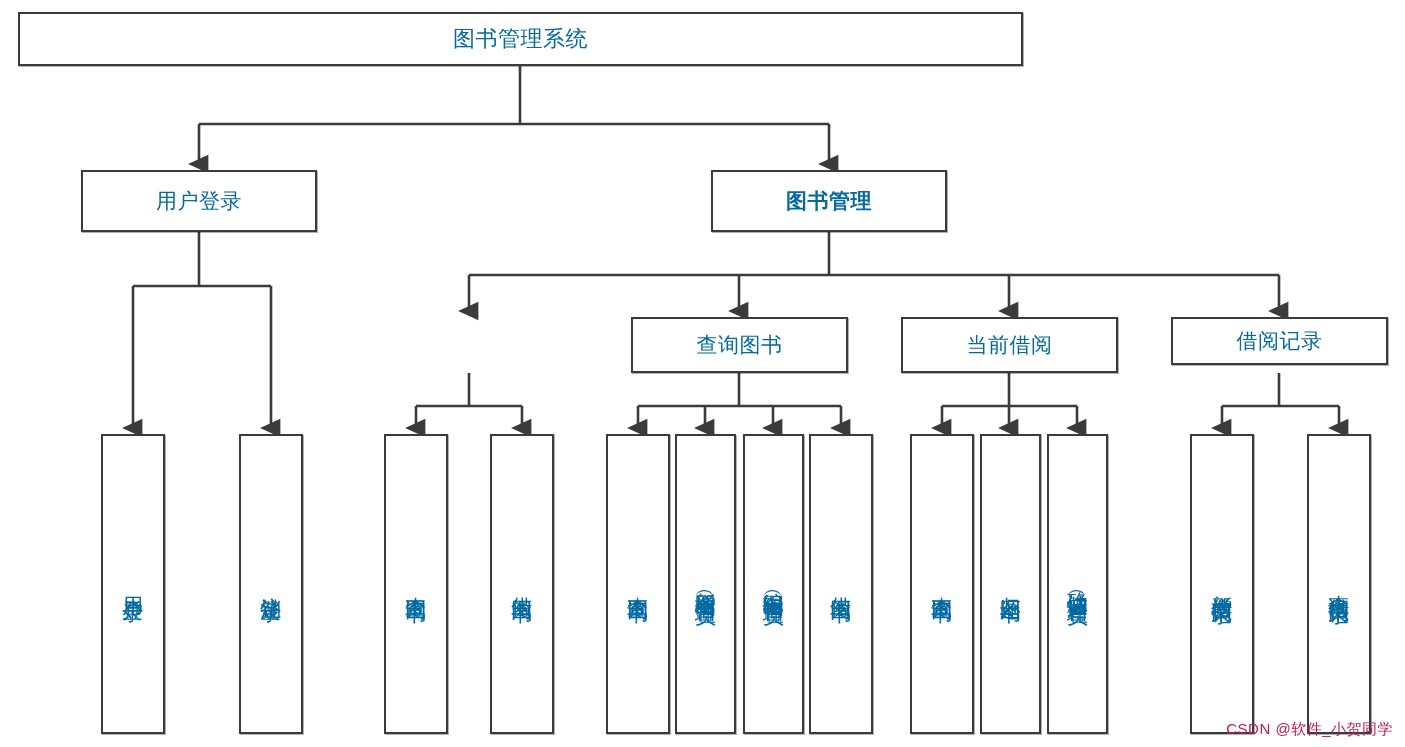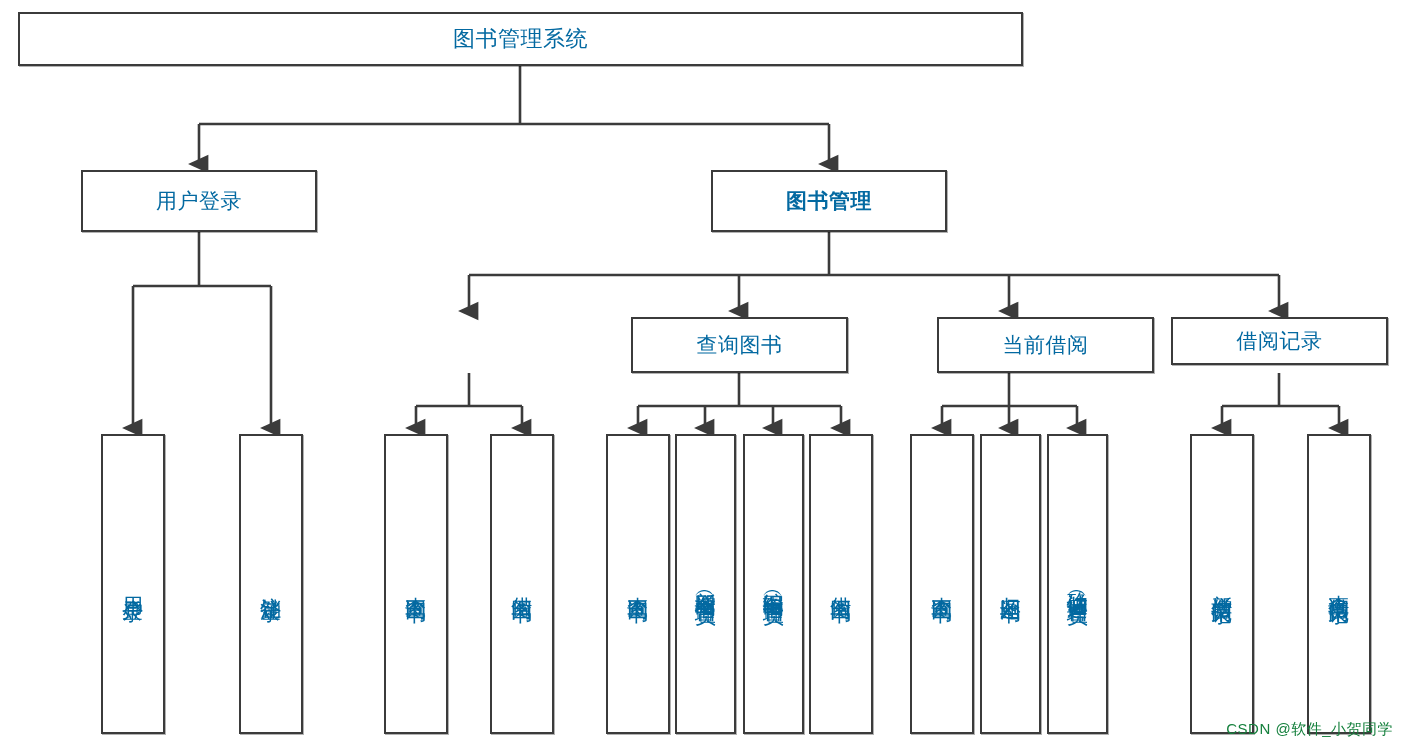--- a/index.html
+++ b/index.html
@@ -55,21 +55,21 @@
     line-height: 1.30;
     letter-spacing: 2px;
     white-space: normal;
     max-height: 100%;
   }
   .watermark {
     position: absolute;
     right: 12px;
     bottom: 8px;
     font-size: 15px;
-    color: #15803d;
+    color: #be185d;
     letter-spacing: 0.5px;
     white-space: nowrap;
     user-select: none;
   }
 </style>
 </head>
 <body>
 
 <div id="canvas">
 
@@ -135,21 +135,21 @@
 
   <div class="node" style="left:711px; top:170px; width:236px; height:62px;font-weight:bold;">
     <span class="lbl">图书管理</span>
   </div>
 
 
   <div class="node" style="left:631px; top:317px; width:217px; height:56px;">
     <span class="lbl">查询图书</span>
   </div>
 
-  <div class="node" style="left:901px; top:317px; width:217px; height:56px;margin-left:36px;">
+  <div class="node" style="left:901px; top:317px; width:217px; height:56px;">
     <span class="lbl">当前借阅</span>
   </div>
 
   <div class="node" style="left:1171px; top:317px; width:217px; height:48px;">
     <span class="lbl">借阅记录</span>
   </div>
 
   <div class="node vert" style="left:101px; top:434px; width:64px; height:300px;">
     <span class="lbl">用户登录</span>
   </div>

